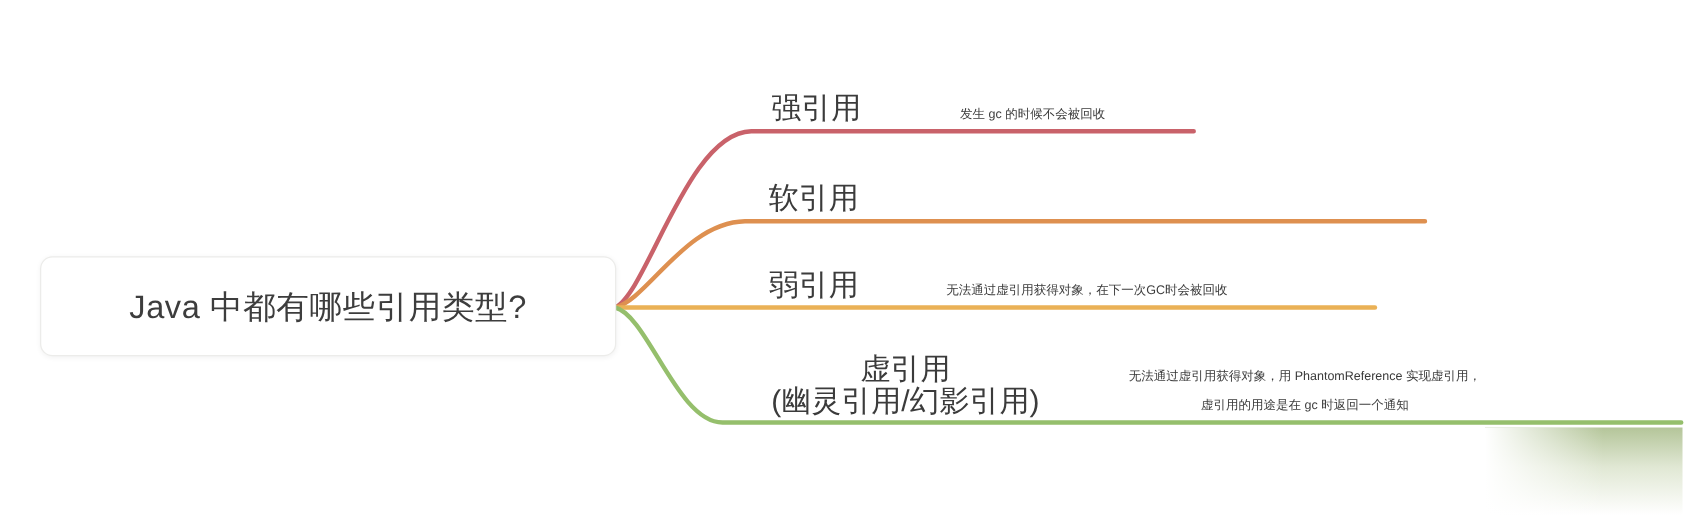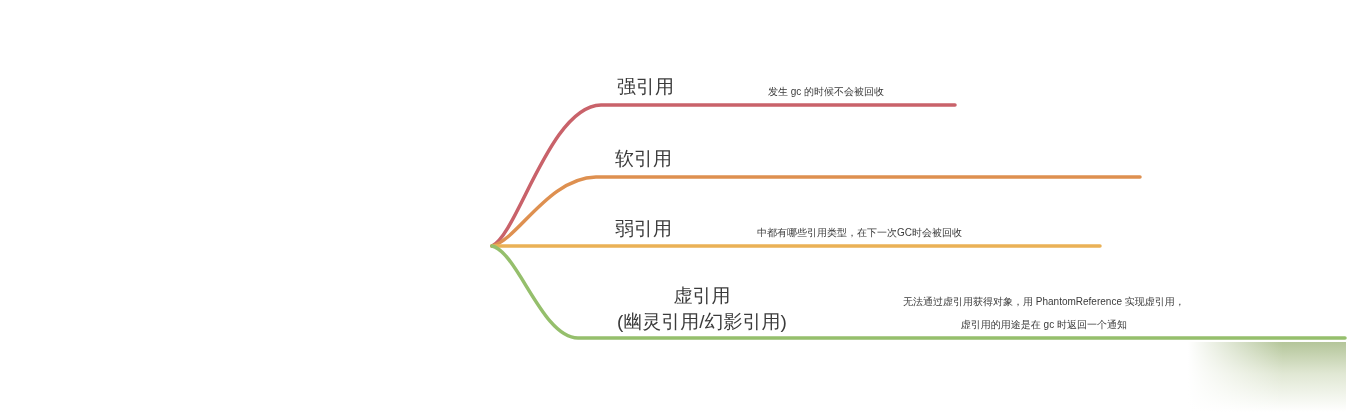--- a/index.html
+++ b/index.html
@@ -39,21 +39,21 @@
     display: flex;
     align-items: center;
     justify-content: center;
     font-size: 26px;
     color: #3d3d3d;
     letter-spacing: 0.5px;
     cursor: default;
   }
   .topic-label {
     position: absolute;
-    font-size: 19px;
+    font-size: 24px;
     line-height: 26px;
     color: #3b3b3b;
     white-space: nowrap;
   }
   .topic-note {
     position: absolute;
     font-size: 10px;
     line-height: 23px;
     color: #3b3b3b;
     white-space: nowrap;
@@ -84,28 +84,31 @@
 
 <div id="mindmap">
 
   <svg id="connectors" width="1366" height="417" viewBox="0 0 1366 417">
     <path d="M492,246 C518,234 550,106 601,105 L955,105" stroke="#c9626a"></path>
     <path d="M492,246 C518,240 548,178 596,177 L1140,177" stroke="#de9050"></path>
     <path d="M492,246 L1100,246" stroke="#eab156"></path>
     <path d="M492,246 C518,252 542,338 578,338 L1345,338" stroke="#95bf6c"></path>
   </svg>
 
+  <div class="root-node">
+    <span>Java 中都有哪些引用类型?</span>
+  </div>
 
   <div class="topic-label" style="left:617px; top:74px;">强引用</div>
   <div class="topic-note" style="left:768px; top:80px;">发生 gc 的时候不会被回收</div>
 
   <div class="topic-label" style="left:615px; top:146px;">软引用</div>
 
   <div class="topic-label" style="left:615px; top:216px;">弱引用</div>
-  <div class="topic-note" style="left:757px; top:221px;">中都有哪些引用类型，在下一次GC时会被回收</div>
+  <div class="topic-note" style="left:757px; top:221px;">无法通过虚引用获得对象，在下一次GC时会被回收</div>
 
   <div class="topic-label" style="left:617px; top:283px;text-align:center;">
     <span>虚引用</span>
     <span class="label-line2">(幽灵引用/幻影引用)</span>
   </div>
   <div class="topic-note" style="left:903px; top:290px;">
     <span>无法通过虚引用获得对象，用 PhantomReference 实现虚引用，</span>
     <span class="label-line2">虚引用的用途是在 gc 时返回一个通知</span>
   </div>
 

